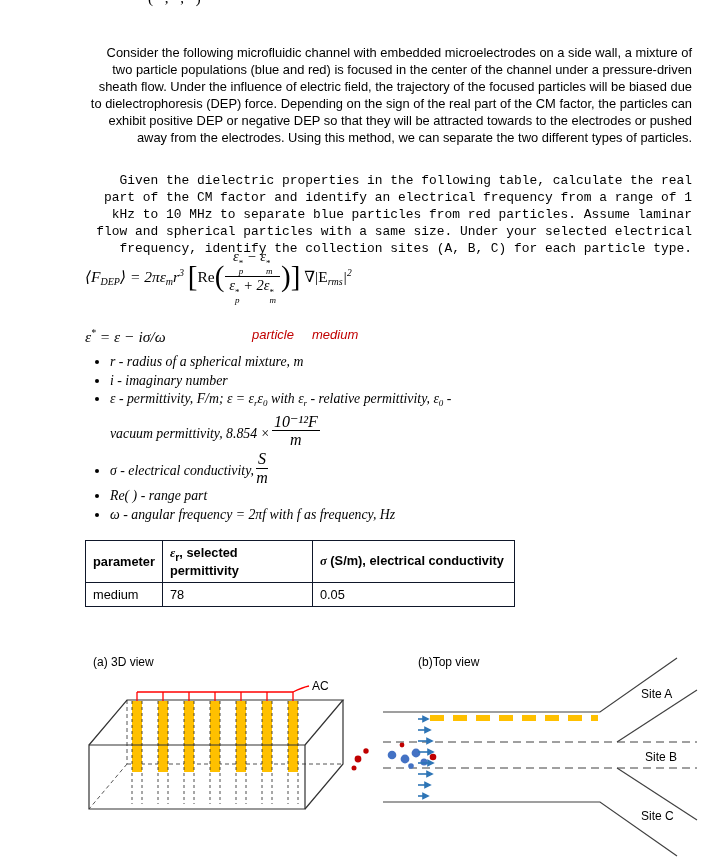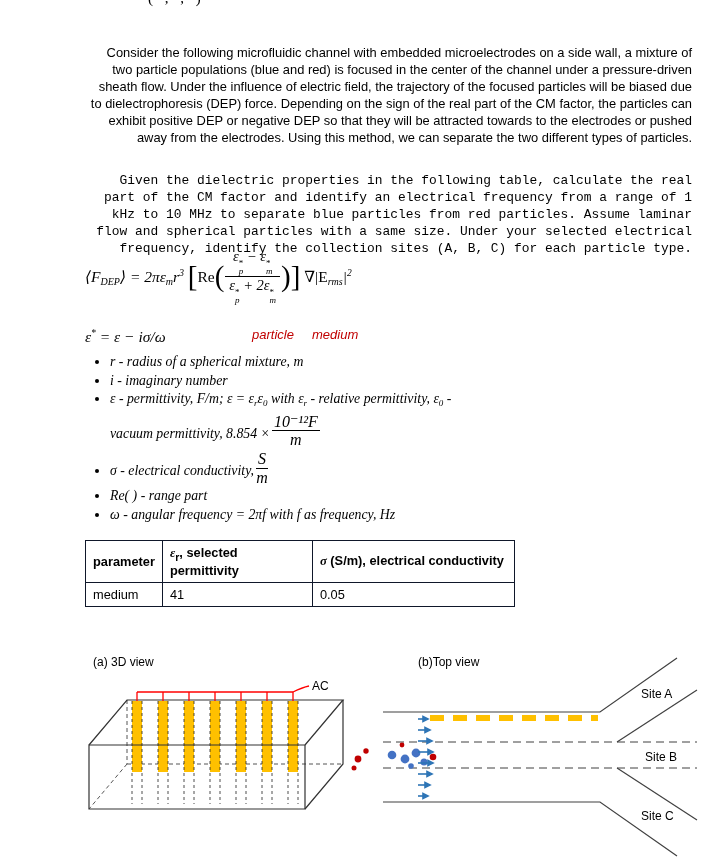--- a/index.html
+++ b/index.html
@@ -106,21 +106,21 @@
   <thead>
     <tr>
       <th>parameter</th>
       <th><span class="mathsym">ε</span><sub>r</sub><span>, selected permittivity</span></th>
       <th><span class="mathsym">σ</span><span> (S/m), electrical conductivity</span></th>
     </tr>
   </thead>
   <tbody>
     <tr>
       <td>medium</td>
-      <td>41</td>
+      <td>78</td>
       <td>0.05</td>
     </tr>
   </tbody>
 </table>
 
 <svg id="figa" width="266" height="214" viewBox="0 0 266 214">
   <text x="8" y="14">(a)  3D view</text>
 
   <g stroke="#555" stroke-width="1" stroke-dasharray="4 3" fill="none">
     <line x1="42" y1="48" x2="42" y2="112"></line>

